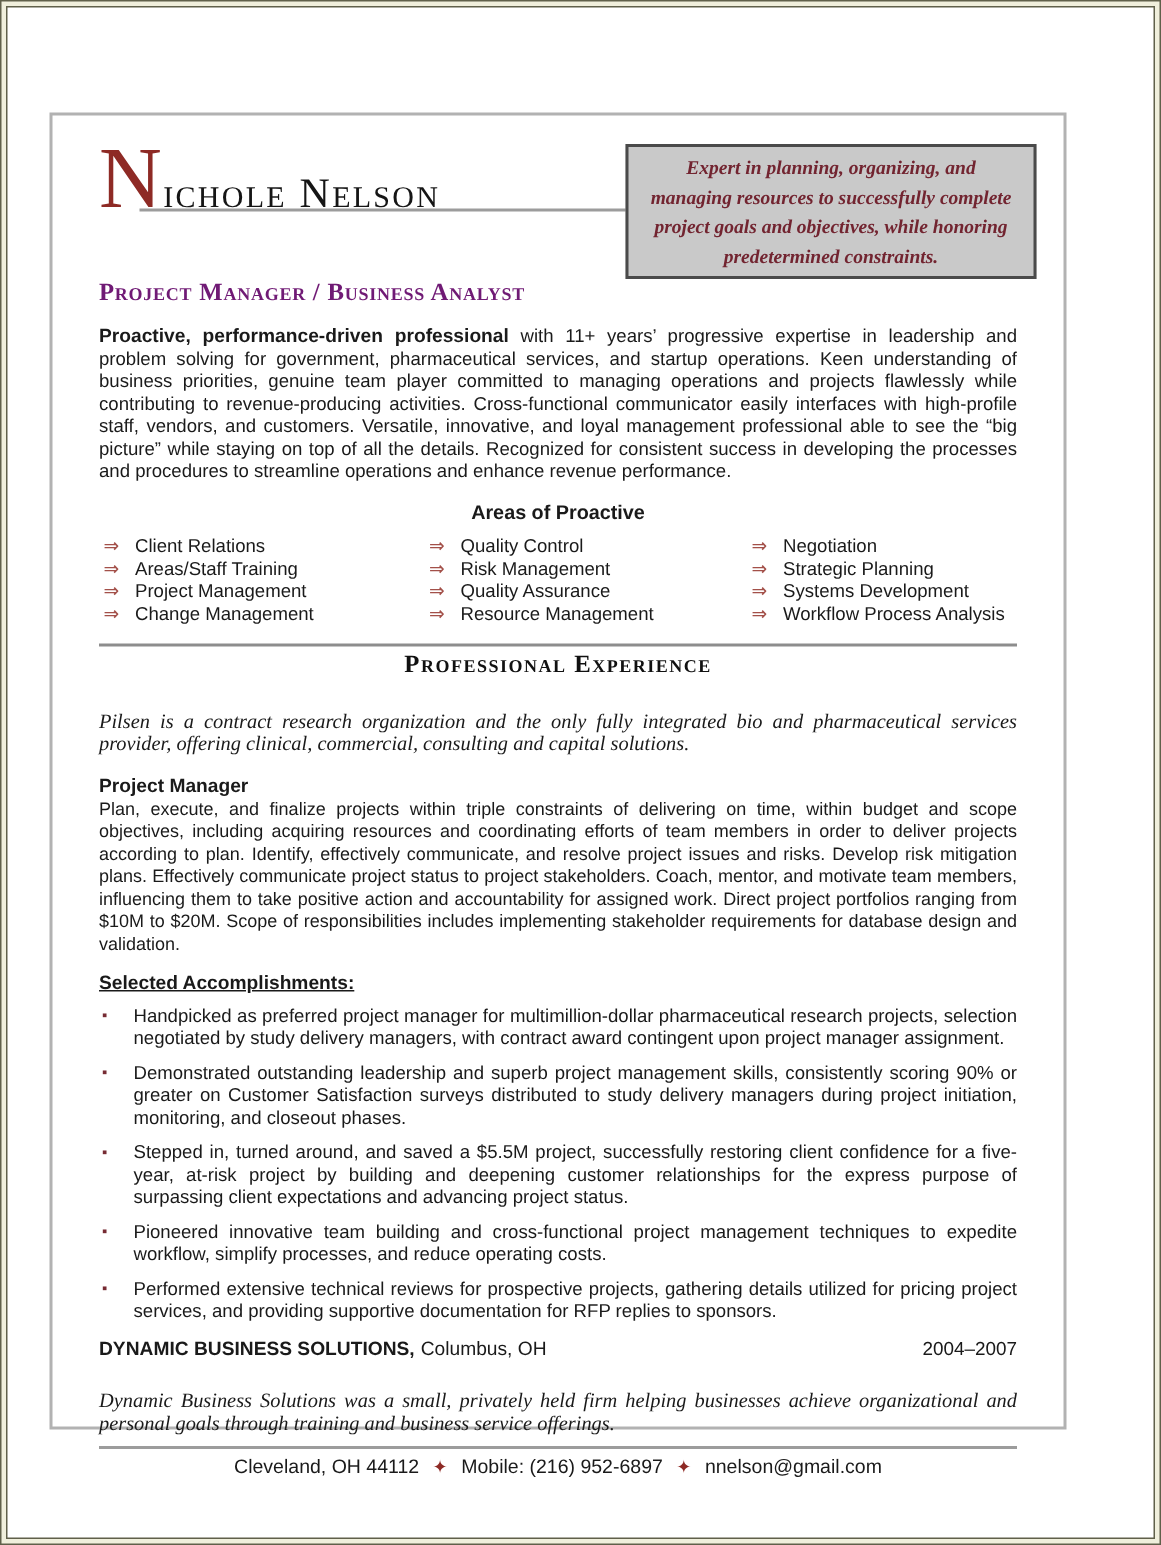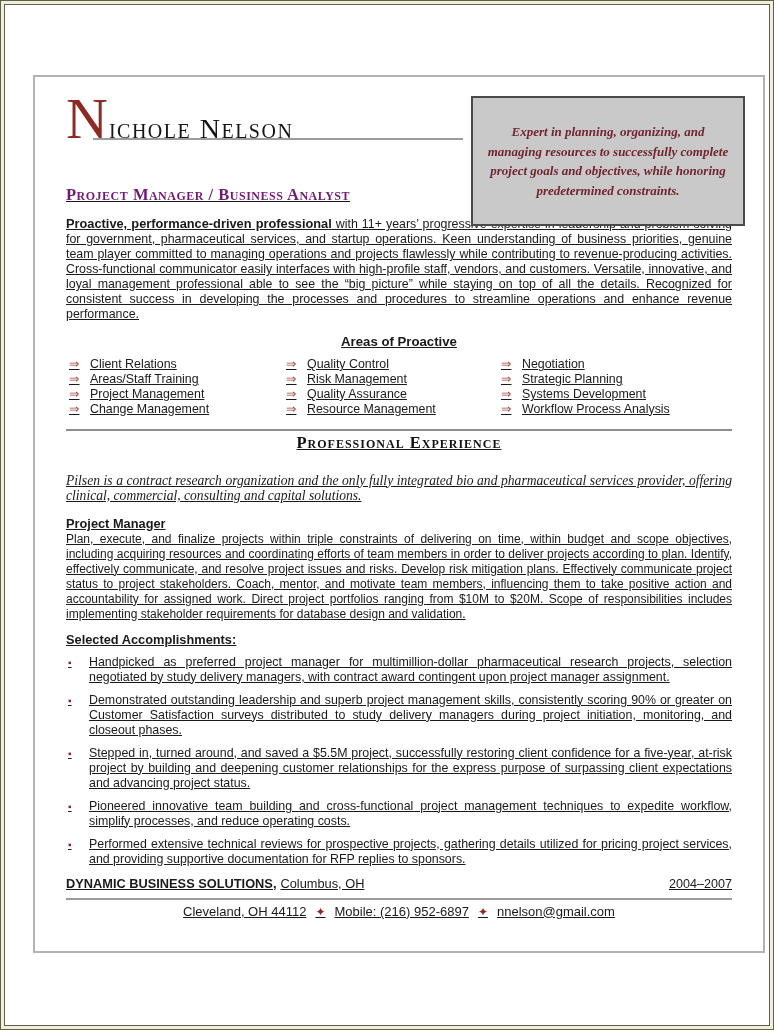--- a/index.html
+++ b/index.html
@@ -15,26 +15,25 @@
   .canvas-frame {
     position: absolute; inset: 0;
     box-shadow: inset 0 0 0 1px #60604a, inset 0 0 0 4px #f0efdc, inset 0 0 0 5px #60604a;
     pointer-events: none;
     z-index: 5;
   }
   
   .page {
     position: absolute;
     left: 33px; top: 75px;
-    width: 732px; height: 878px;
+    width: 678px; height: 878px;
     border: 2px solid #b2b2b2;
     box-sizing: border-box;
     background: #ffffff;
     padding: 16px 31px 0 31px;
-    text-decoration: underline;
   }
   
   .header { position: relative; min-height: 78px; }
   .name-block { font-family: "Liberation Serif", serif; white-space: nowrap; }
   .big-initial {
     font-size: 58px; line-height: 52px;
     color: #8e2a25; font-weight: 400;
     display: inline-block; vertical-align: baseline;
   }
   .name-rest {
@@ -47,21 +46,21 @@
   .name-rule {
     width: 370px; margin-left: 27px; margin-top: -7px;
     border-bottom: 2px solid #9c9c9c;
     height: 0;
   }
   .tagline-box {
     position: absolute; top: 3px; right: -13px;
     width: 248px;
     background: #c9c9c9;
     border: 2px solid #4a4a4a;
-    padding: 24px 11px;
+    padding: 4px 11px;
     text-align: center;
     font-family: "Liberation Serif", serif;
     font-style: italic; font-weight: bold;
     font-size: 13px; line-height: 1.5;
     color: #722430;
   }
   
   .doc-title {
     margin-top: 14px;
     font-family: "Liberation Serif", serif;
@@ -243,19 +242,20 @@
     </div>
   <div class="accomplishment">
       <span class="square-bullet">▪</span>
       <span class="accomplishment-text">Performed extensive technical reviews for prospective projects, gathering details utilized for pricing project services, and providing supportive documentation for RFP replies to sponsors.</span>
     </div>
 
   <div class="job-header">
     <span class="job-company"><span class="co">DYNAMIC BUSINESS SOLUTIONS,</span><span class="loc">Columbus, OH</span></span>
     <span class="job-dates">2004–2007</span>
   </div>
+  <div class="job-blurb">Dynamic Business Solutions was a small, privately held firm helping businesses achieve organizational and personal goals through training and business service offerings.</div>
 
   <div class="footer-rule"></div>
   <div class="footer-line">
     <span>Cleveland, OH 44112</span><span class="footer-sep">✦</span><span>Mobile: (216) 952-6897</span><span class="footer-sep">✦</span><span>nnelson@gmail.com</span>
   </div>
 
 </div>
 
 </body></html>

